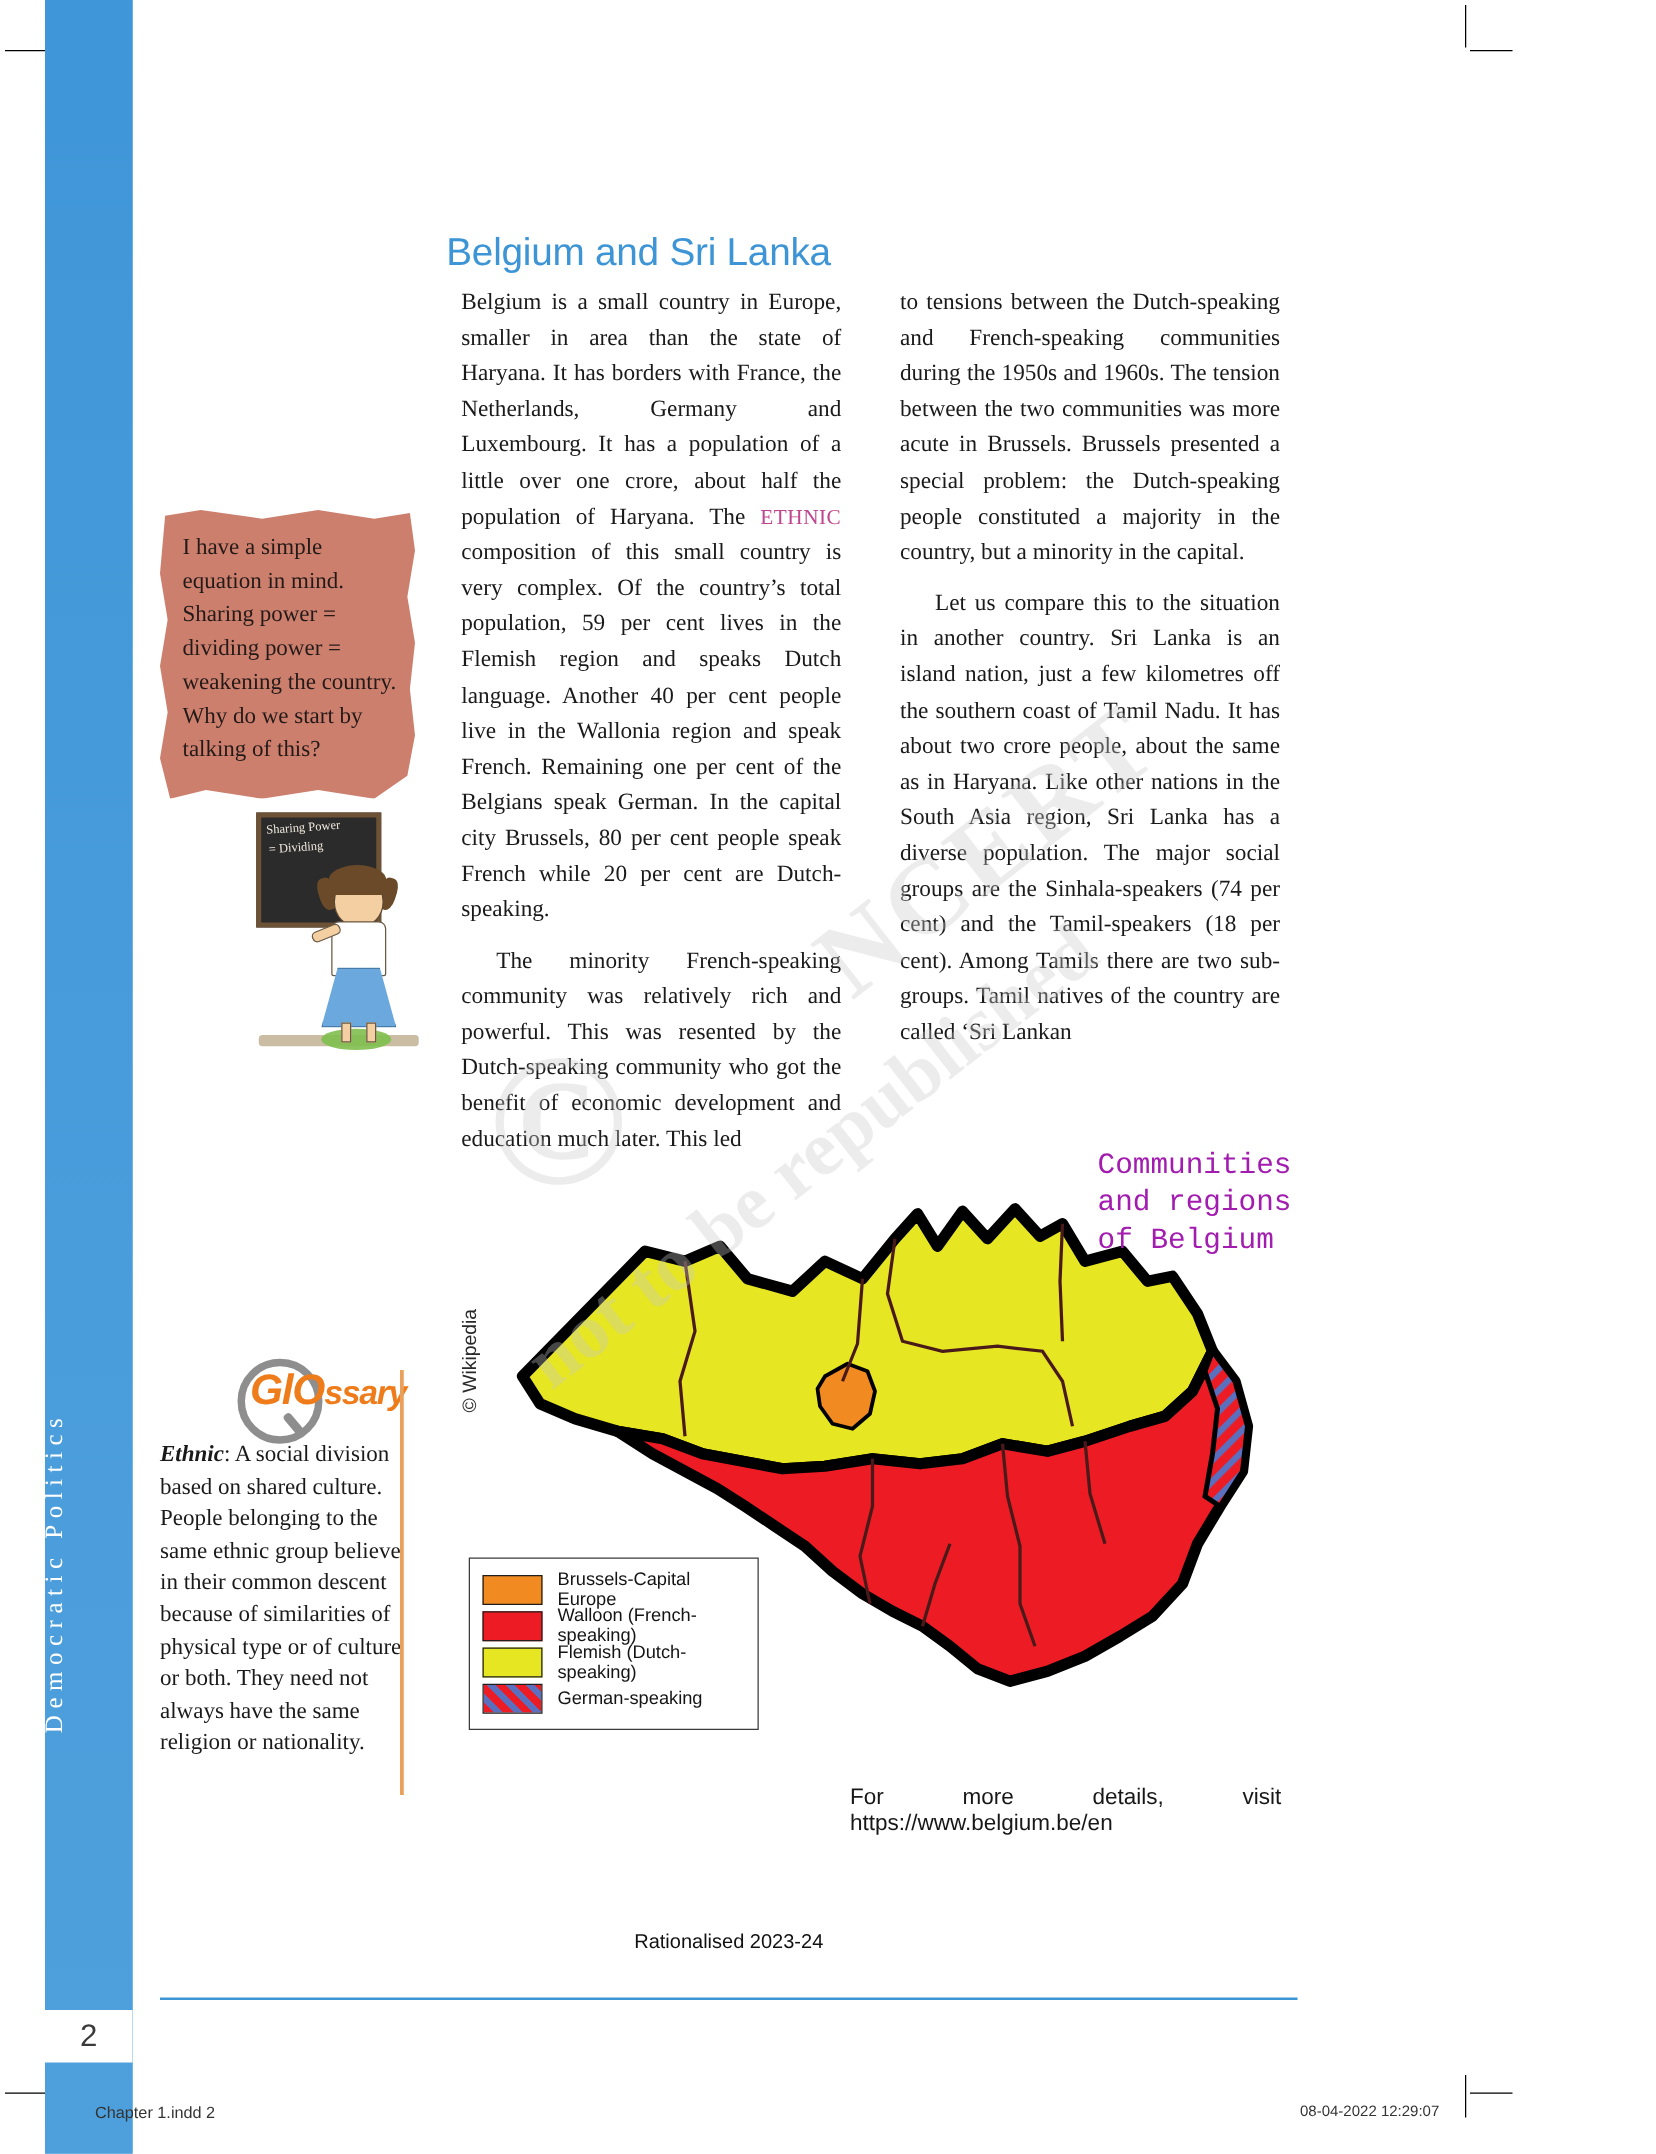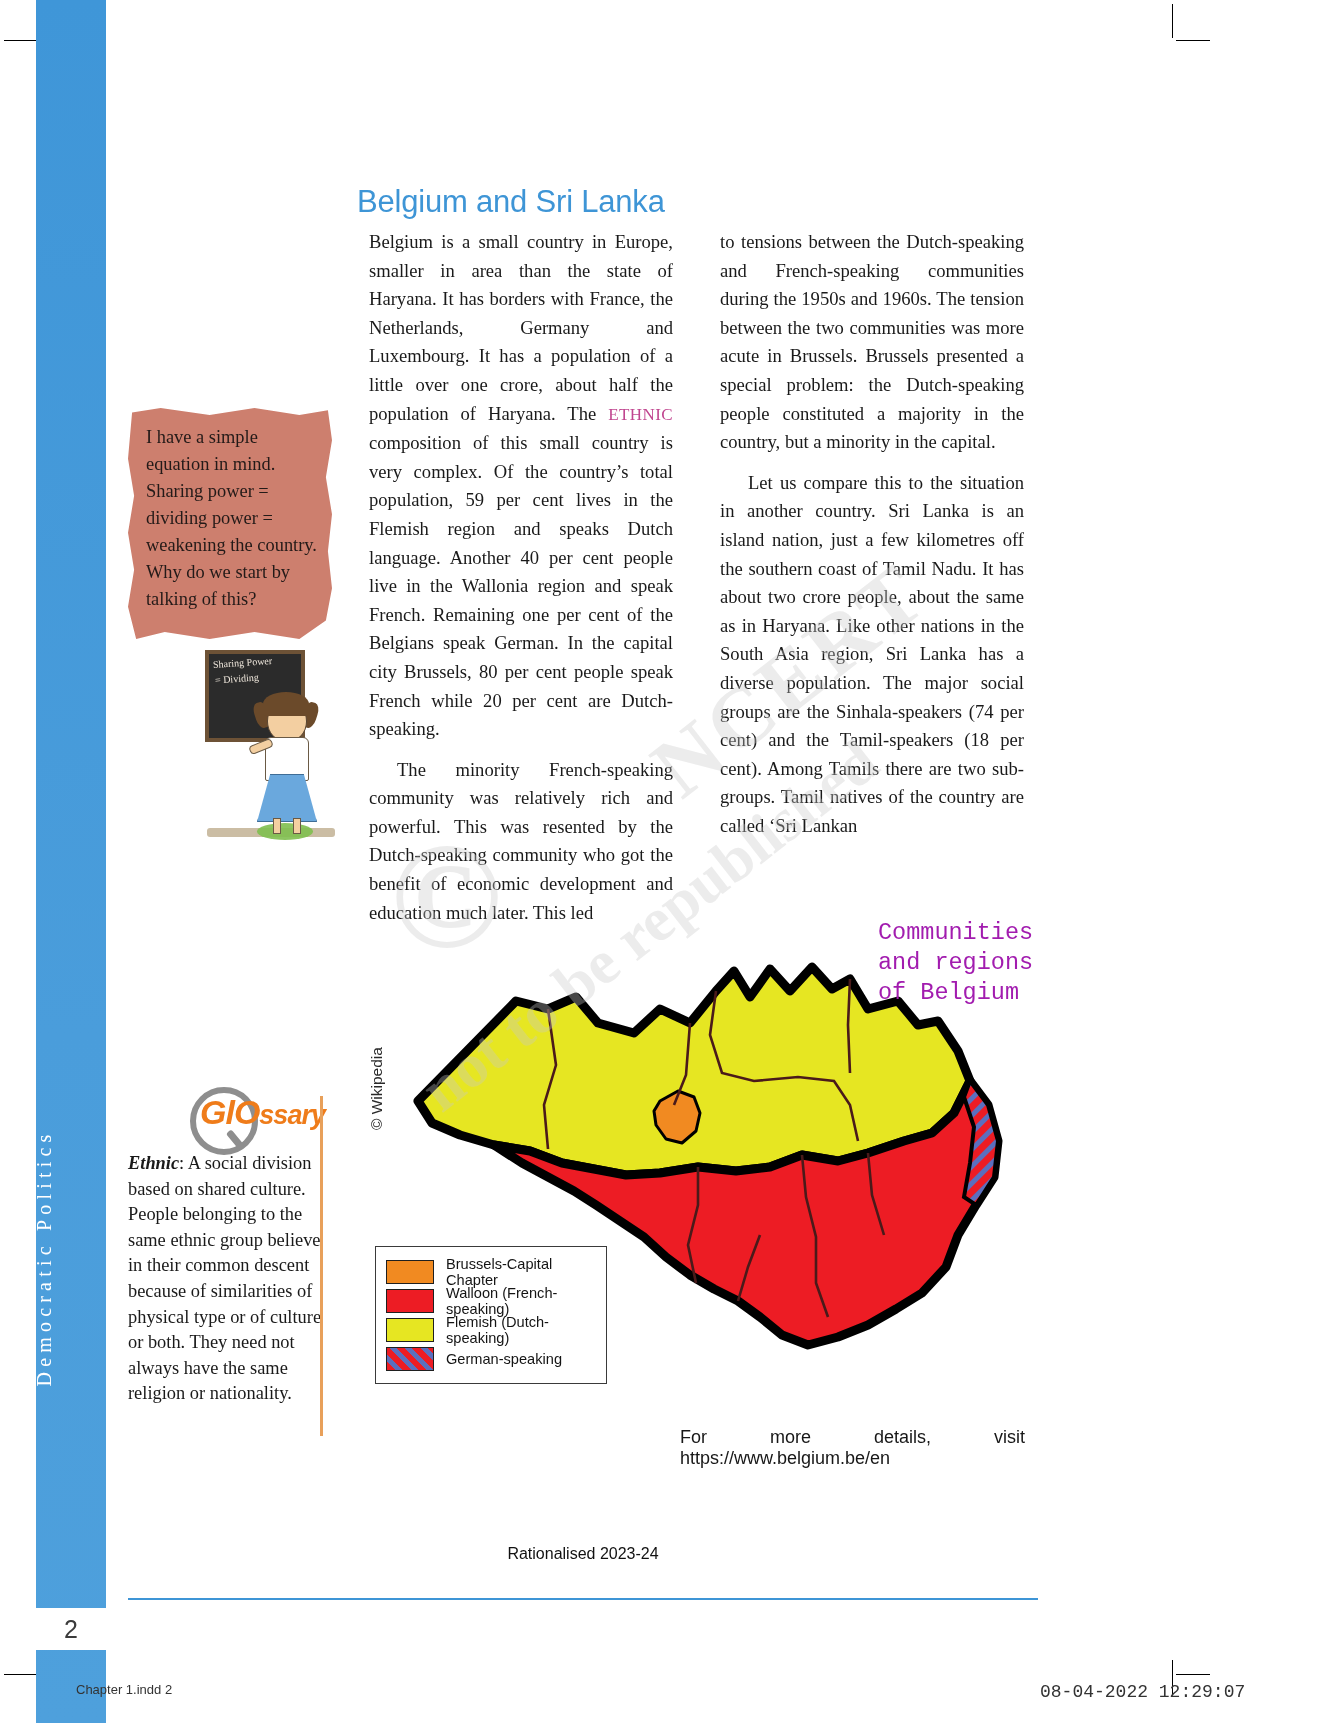--- a/index.html
+++ b/index.html
@@ -127,21 +127,21 @@
 
   
   #footer-rule{position:absolute;left:128px;top:1598px;width:910px;height:2.4px;
       background:#3e95d6;}
   #footer-center{position:absolute;left:128px;top:1545px;width:910px;
       text-align:center;font-family:"Liberation Sans",sans-serif;
       font-size:16px;color:#111;}
   #indd-label{position:absolute;left:56px;top:1682px;
       font-family:"Liberation Sans",sans-serif;font-size:13px;color:#333;margin-left:20px;}
   #timestamp{position:absolute;left:1040px;top:1682px;
-      font-family:Liberation Mono, monospace;font-size:18px;color:#333;}
+      font-family:Liberation Sans, sans-serif;font-size:12px;color:#333;}
 
   
   #watermark{position:absolute;left:330px;top:560px;width:640px;height:700px;
       pointer-events:none;z-index:5;opacity:.35;}
   #watermark .wm-text{position:absolute;color:#c9c9c9;
       font-family:"Liberation Serif",serif;font-weight:bold;}
   #wm-line{left:40px;top:330px;font-size:62px;transform:rotate(-38deg);
       white-space:nowrap;}
   #wm-ncert{left:300px;top:70px;font-size:86px;transform:rotate(-38deg);
       letter-spacing:4px;}
@@ -248,21 +248,21 @@
       </g>
     </svg>
   </div>
 
   <div id="map-title">Communities and regions of Belgium</div>
   <div id="wiki-credit">© Wikipedia</div>
 
   <div id="legend">
     <div class="legend-row">
       <span class="legend-swatch" style="background:#f18a21;"></span>
-      <span class="legend-label">Brussels-Capital Chapter</span>
+      <span class="legend-label">Brussels-Capital Europe</span>
     </div>
     <div class="legend-row">
       <span class="legend-swatch" style="background:#ed1c24;"></span>
       <span class="legend-label">Walloon (French-speaking)</span>
     </div>
     <div class="legend-row">
       <span class="legend-swatch" style="background:#e6e622;"></span>
       <span class="legend-label">Flemish (Dutch-speaking)</span>
     </div>
     <div class="legend-row">

